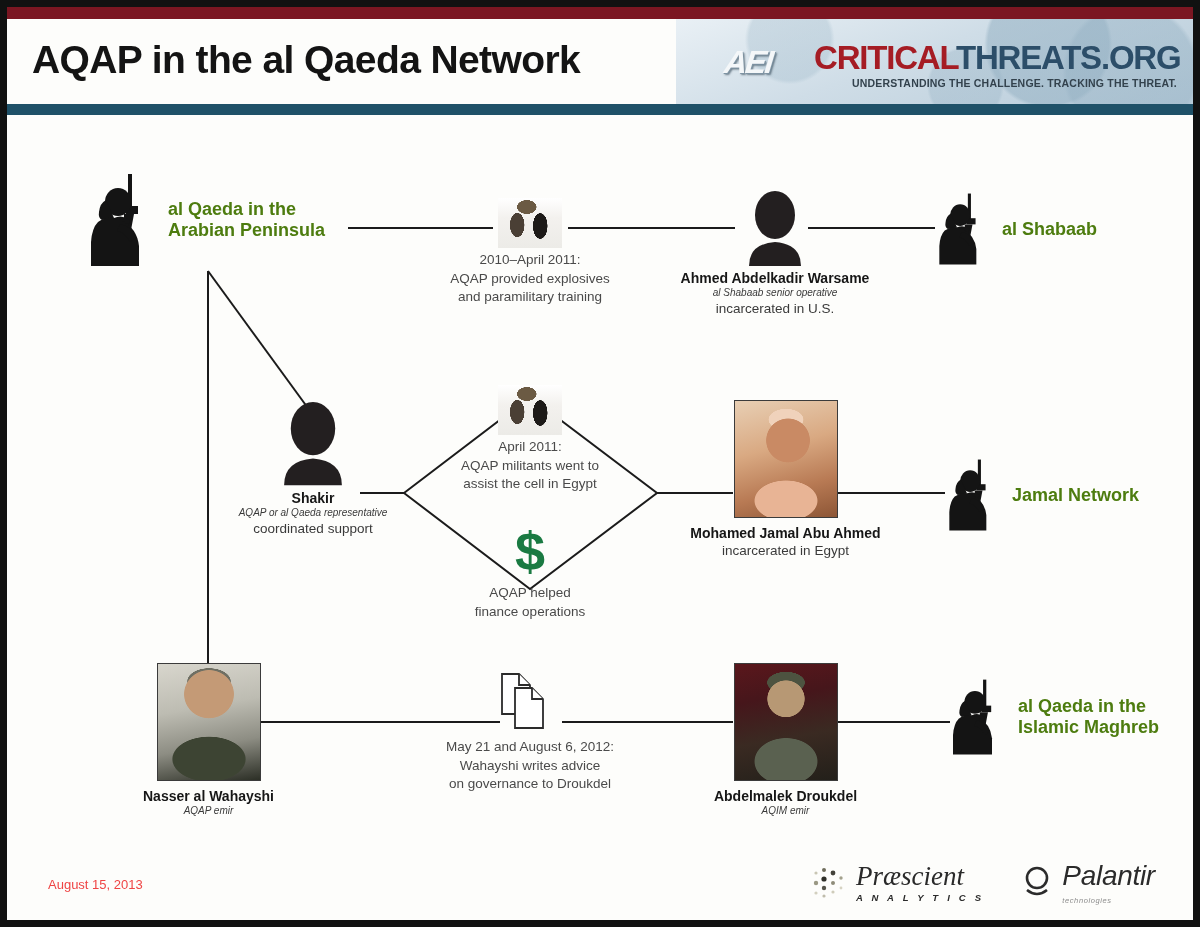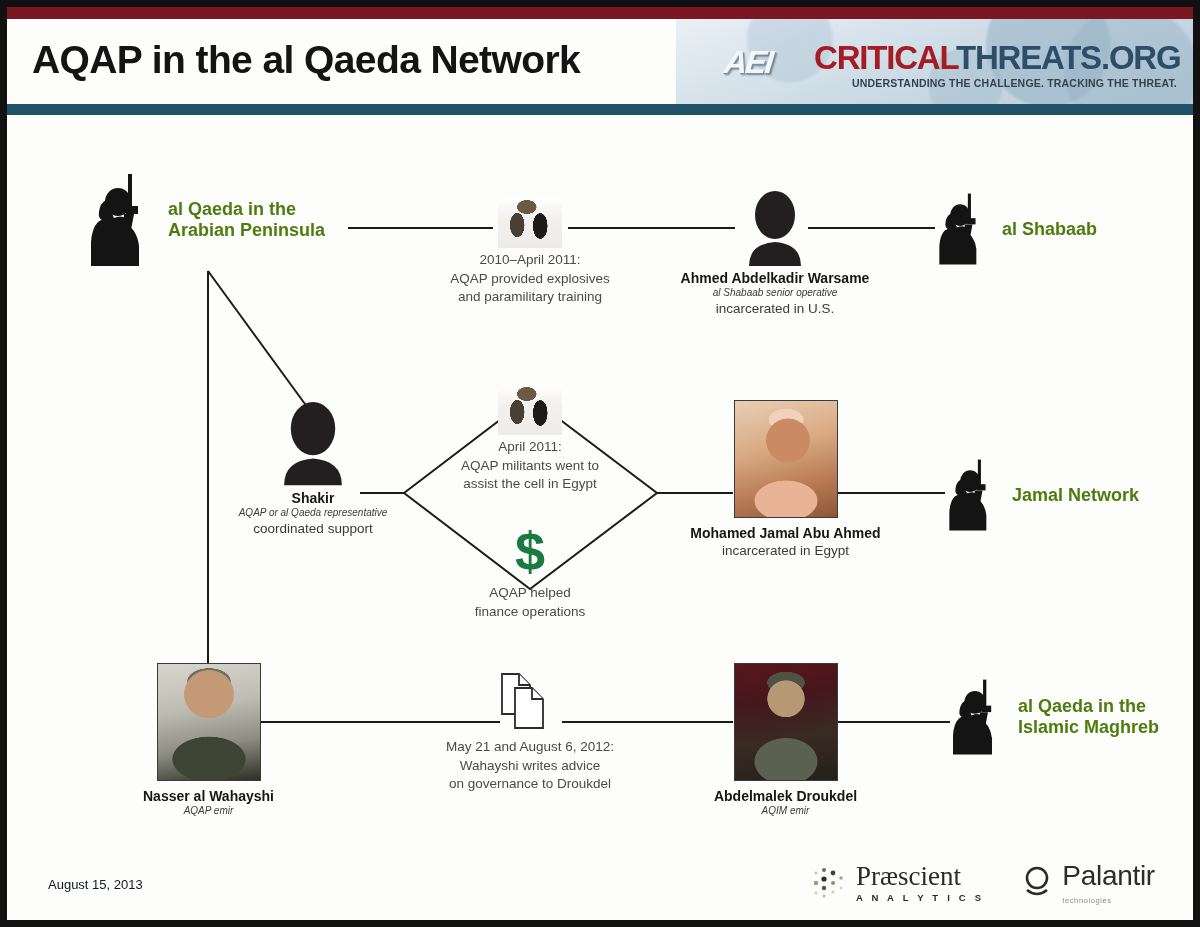--- a/index.html
+++ b/index.html
@@ -221,32 +221,33 @@
     line-height: 1;
     text-align: center;
     font-family: "Liberation Sans", sans-serif;
   }
 
   
   .footer-date {
     position: absolute;
     left: 48px; top: 877px;
     font-size: 13px;
-    color: #0f172a;
+    color: #ef4444;
     z-index: 14;
     white-space: nowrap;
   }
   .footer-logos {
     position: absolute;
     left: 810px; top: 855px;
     width: 360px; height: 56px;
     z-index: 14;
     display: flex;
     align-items: center;
     gap: 36px;
+    font-style: italic;
   }
   .praescient {
     display: flex; align-items: center; gap: 6px;
   }
   .praescient-word {
     font-family: "Liberation Serif", serif;
     font-size: 27px;
     color: #2a2a2a;
     line-height: 1;
   }

